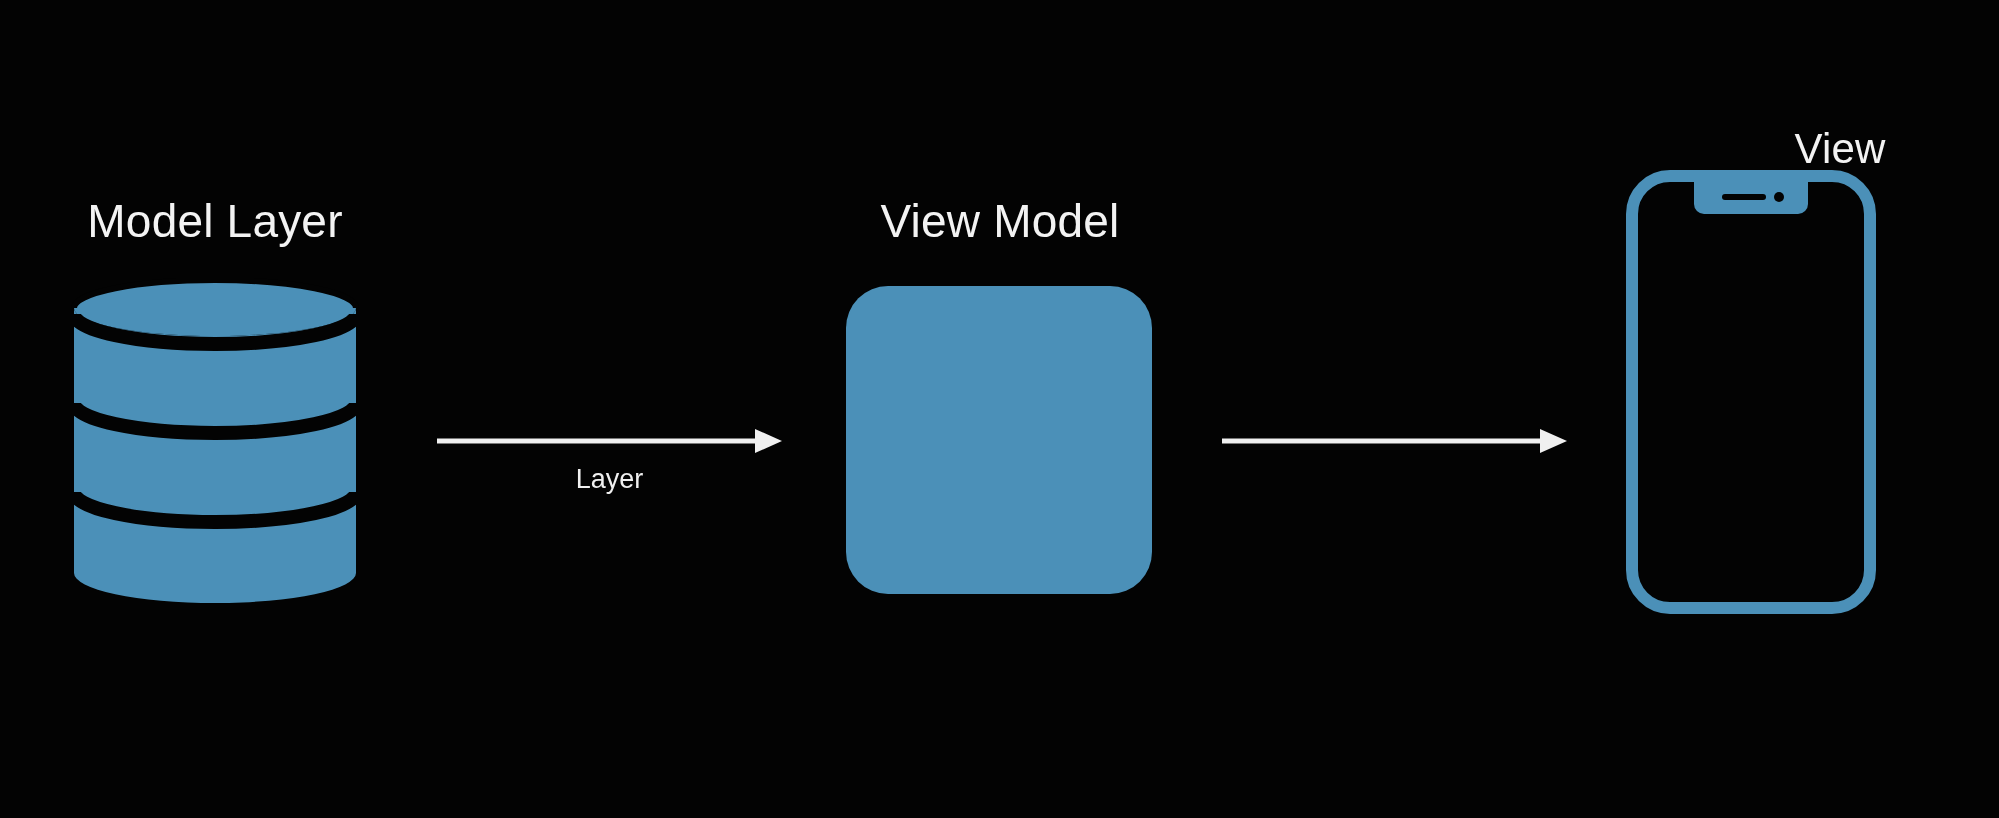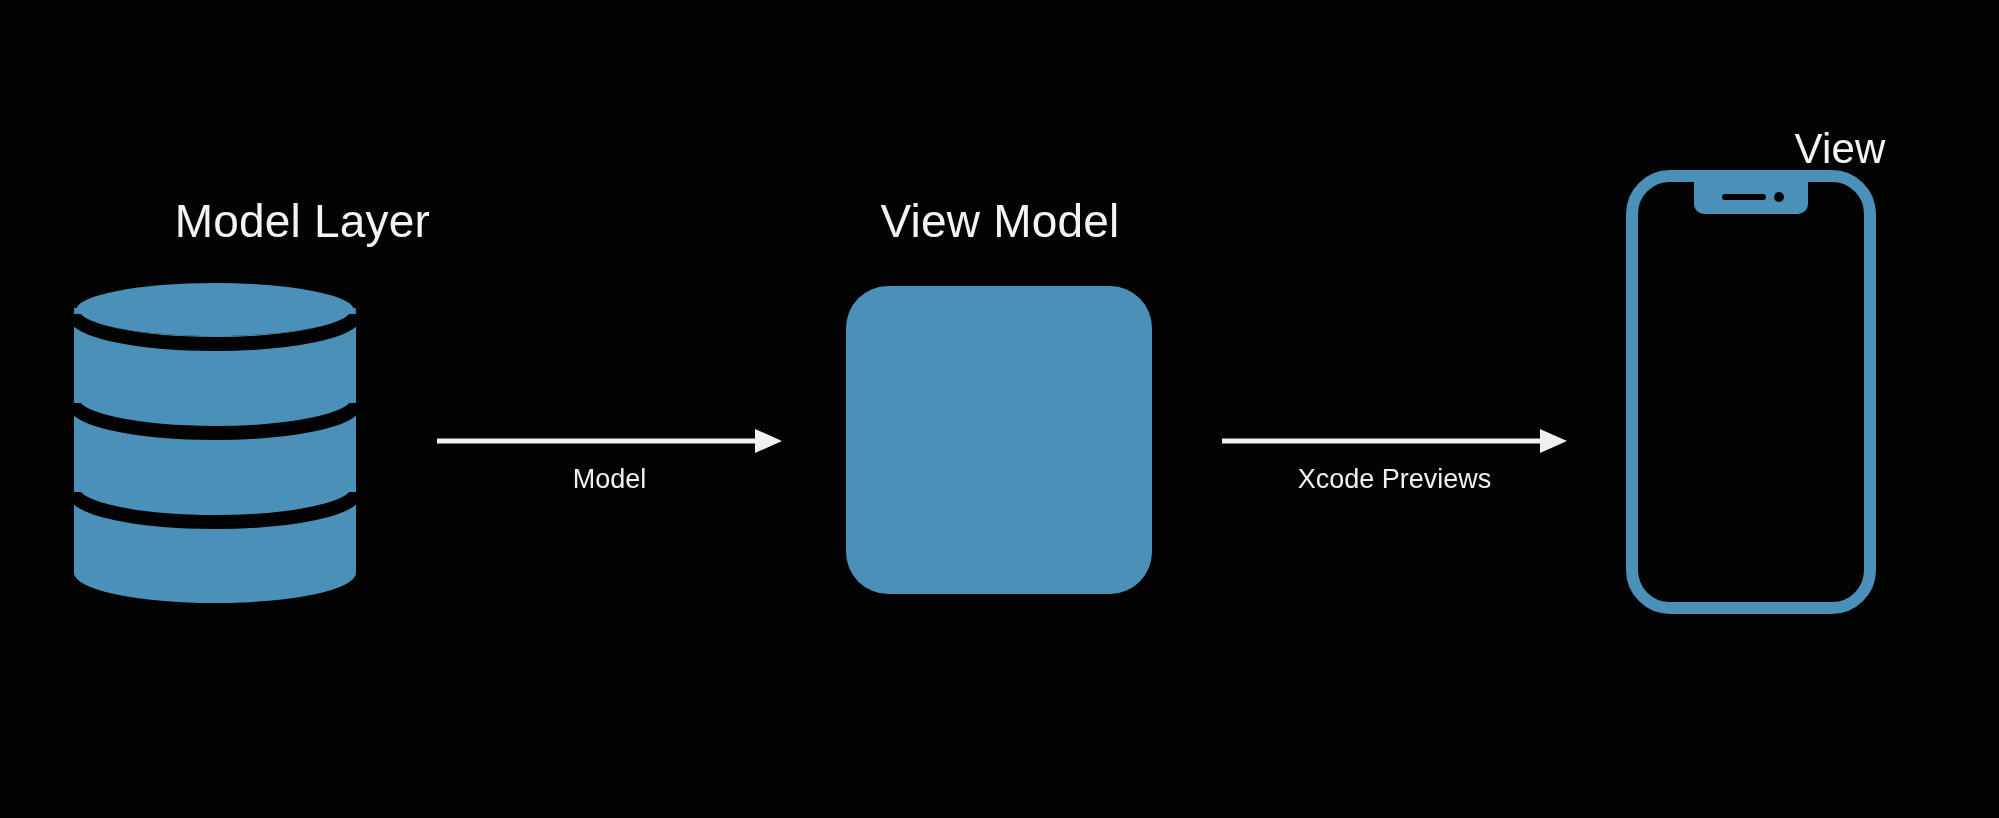--- a/index.html
+++ b/index.html
@@ -39,21 +39,20 @@
     white-space: nowrap;
     text-align: center;
     line-height: 1;
   }
 
   
   #model-title {
     left: 0;
     top: 198px;
     width: 430px;
-    text-align: right;
   }
   #db-cylinder {
     position: absolute;
     left: 70px;
     top: 278px;
     width: 290px;
     height: 325px;
   }
 
   
@@ -125,32 +124,31 @@
       <path d="M4 30 A141 28 0 0 1 286 30" fill="none" stroke="#030303" stroke-width="6"></path>
     </svg>
   </div>
 
   <div class="arrow-wrap" id="arrow-1">
     <svg viewBox="0 0 345 34" width="345" height="34" xmlns="http://www.w3.org/2000/svg">
       <line x1="0" y1="17" x2="325" y2="17" stroke="#f0f0f0" stroke-width="5"></line>
       <polygon points="318,5 345,17 318,29" fill="#f0f0f0"></polygon>
     </svg>
   </div>
-  <div class="edge-label" id="xctest-label">Model</div>
+  <div class="edge-label" id="xctest-label">Layer</div>
 
   <div class="node-title" id="viewmodel-title">View Model</div>
   <div id="viewmodel-box" style="background: rgb(75, 144, 184);"></div>
 
   <div class="arrow-wrap" id="arrow-2">
     <svg viewBox="0 0 345 34" width="345" height="34" xmlns="http://www.w3.org/2000/svg">
       <line x1="0" y1="17" x2="325" y2="17" stroke="#f0f0f0" stroke-width="5"></line>
       <polygon points="318,5 345,17 318,29" fill="#f0f0f0"></polygon>
     </svg>
   </div>
-  <div class="edge-label" id="xcodepreview-label">Xcode Previews</div>
 
   <div class="node-title" id="view-title">View</div>
 
   <div id="phone">
     <svg viewBox="0 0 250 444" width="250" height="444" xmlns="http://www.w3.org/2000/svg">
 
       <rect x="6" y="6" width="238" height="432" rx="38" ry="38" fill="none" stroke="#4b90b8" stroke-width="12"></rect>
 
       <path d="M68 12 L182 12 L182 34 A10 10 0 0 1 172 44 L78 44 A10 10 0 0 1 68 34 Z" fill="#4b90b8"></path>
 

